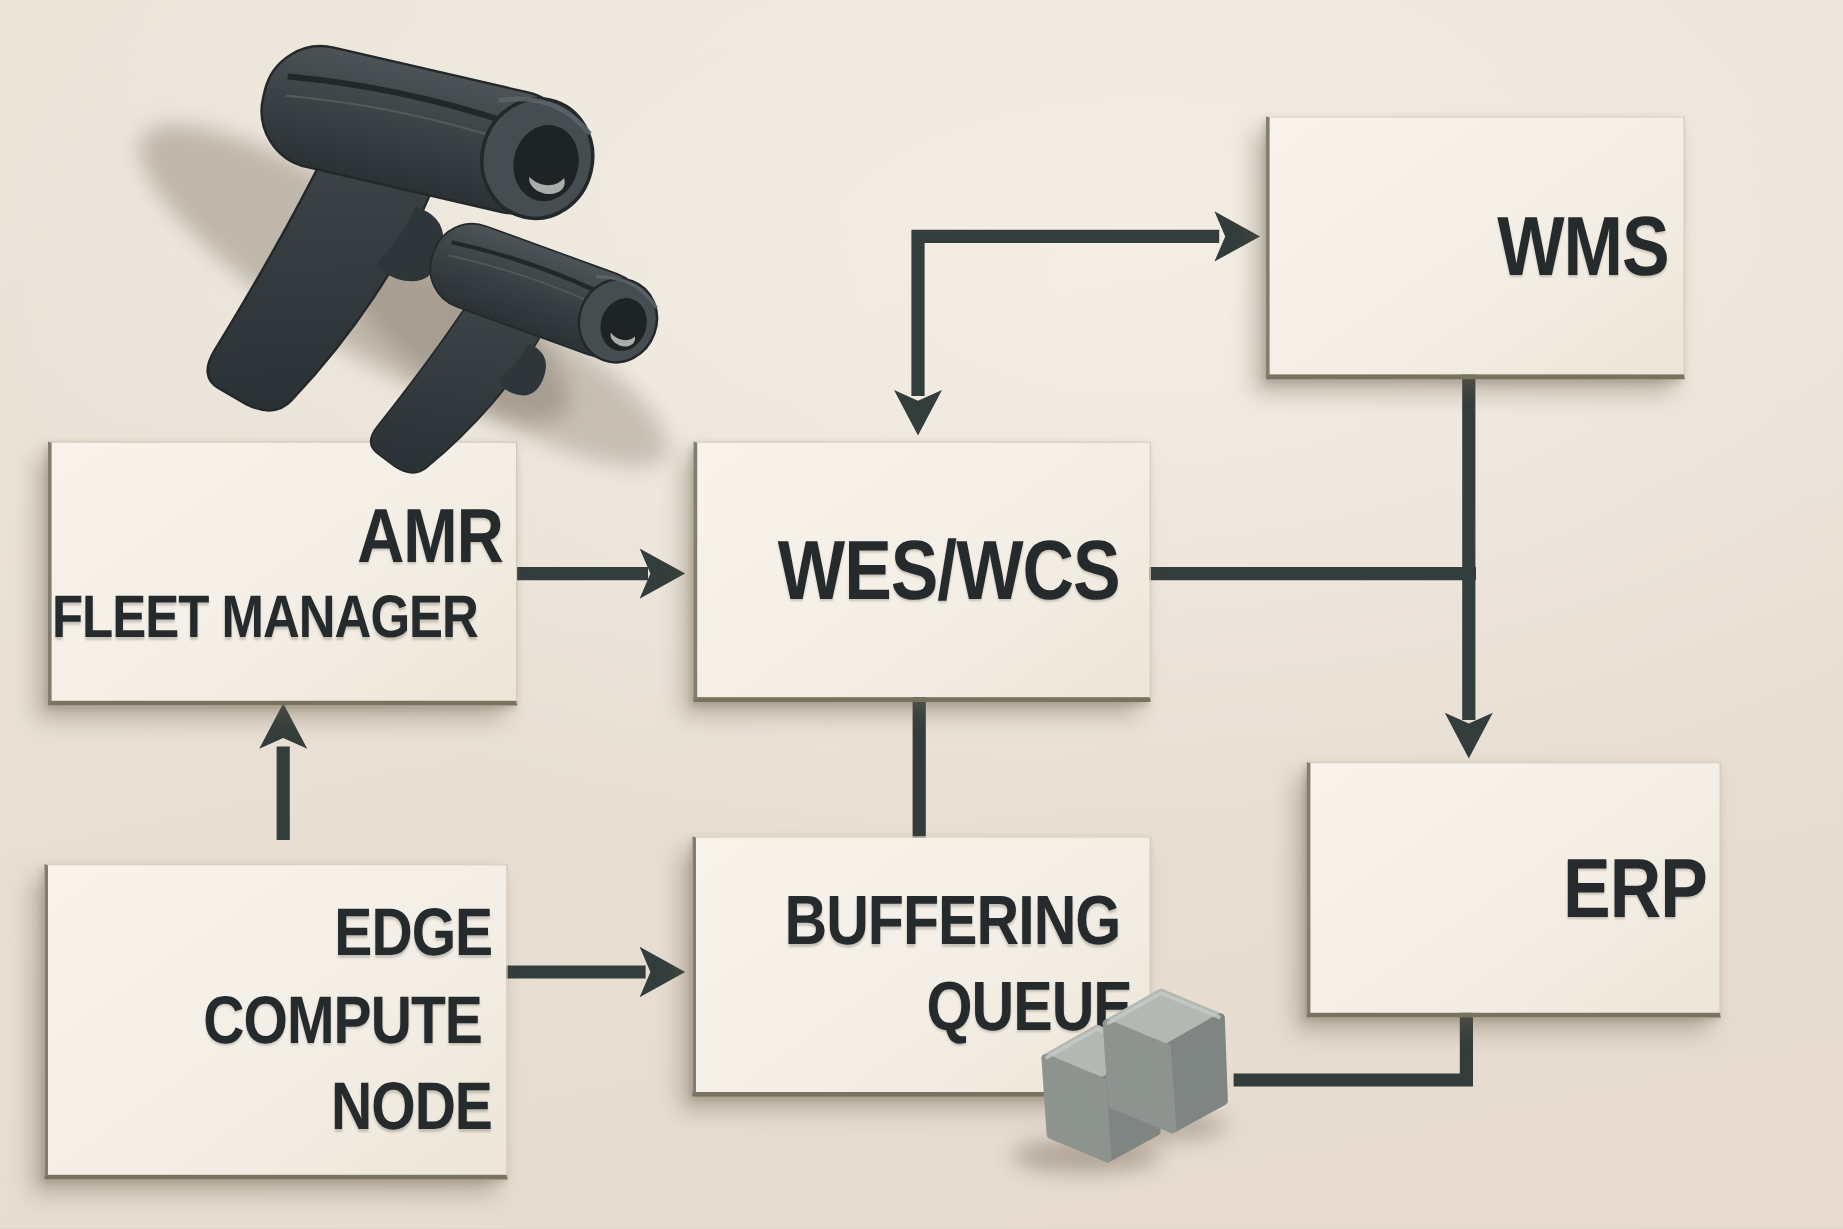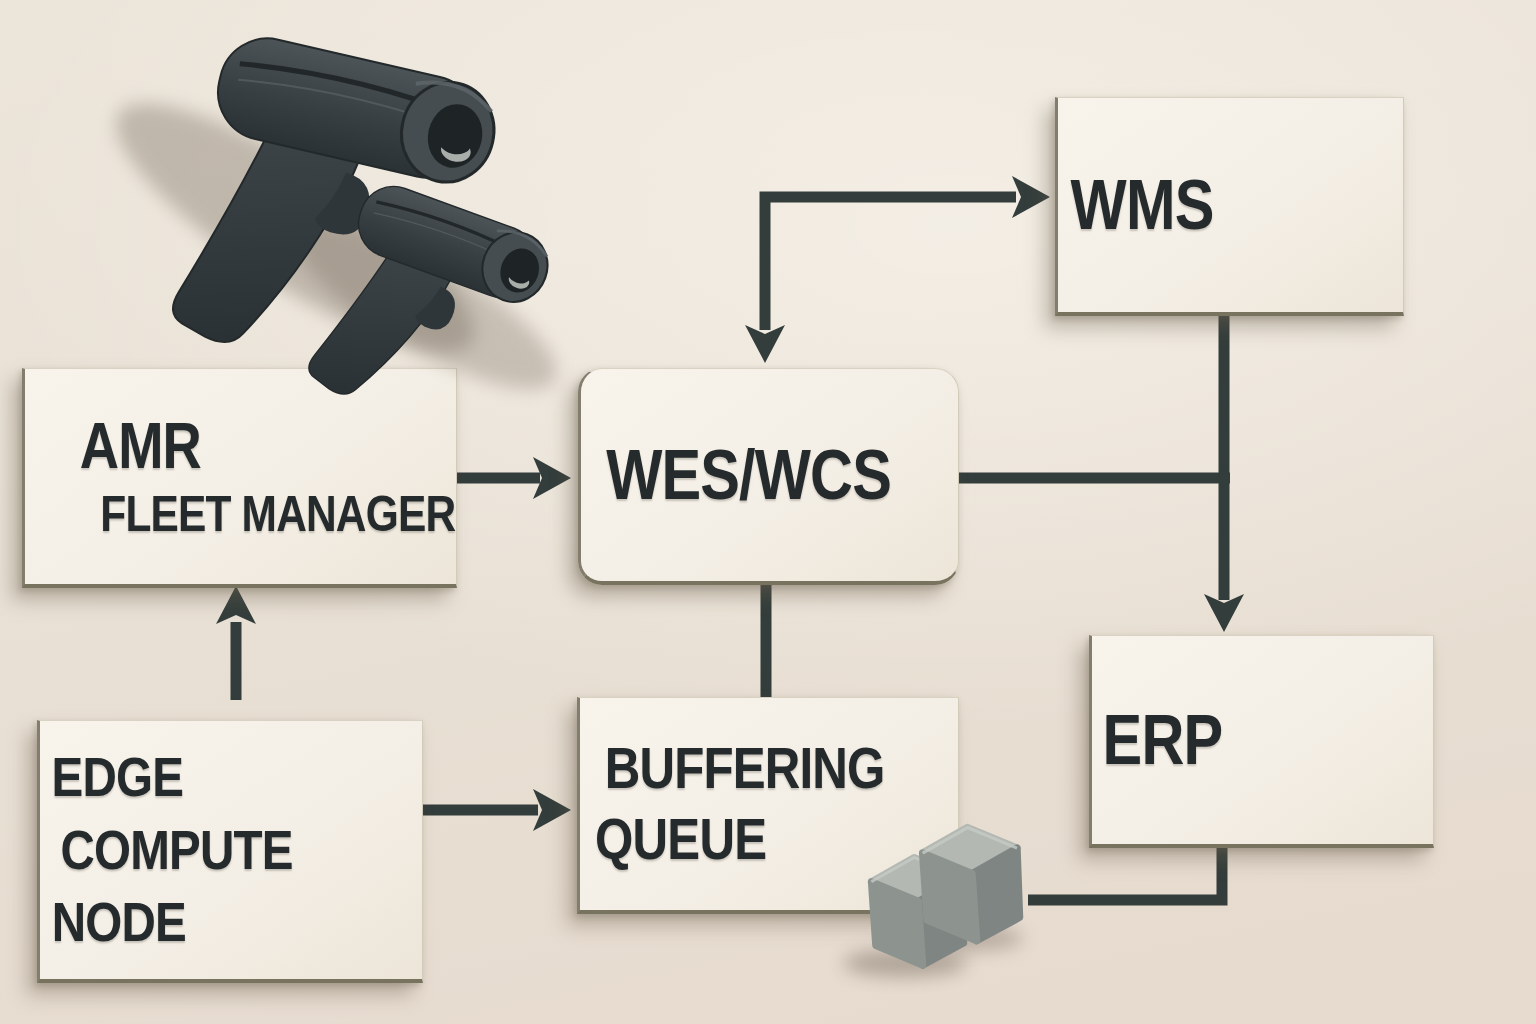--- a/index.html
+++ b/index.html
@@ -8,36 +8,36 @@
     background:
       radial-gradient(115% 90% at 62% 22%, rgba(255,252,245,.45) 0%, rgba(255,252,245,0) 55%),
       linear-gradient(168deg,#ece5da 0%,#e9e1d6 42%,#e7ddd1 72%,#e7dacf 100%);
     font-family:"Liberation Sans","DejaVu Sans",sans-serif;
   }
   .layer{position:absolute;left:0;top:0;width:1536px;height:1024px;}
   .connectors{z-index:1;}
   .deco{z-index:3;}
   .card{
     position:absolute;z-index:2;display:flex;flex-direction:column;
-    align-items:flex-start;justify-content:center;
+    align-items:flex-end;justify-content:center;
     background:linear-gradient(145deg,#f8f3eb 0%,#f4efe6 55%,#ece5d8 100%);
     border-top:1px solid #d9d2c3;
     border-right:1px solid #d2cbba;
     border-left:3px solid #837d6e;
     border-bottom:4px solid #78735f;
     box-shadow:-10px 12px 18px rgba(108,96,80,.38),-2px 3px 6px rgba(108,96,80,.28);
   }
   .lbl{
     display:inline-block;transform:scaleX(.85);
     font-weight:bold;color:#252b2d;letter-spacing:-1px;white-space:nowrap;
     text-shadow:0 2px 2px rgba(42,36,28,.22);
     line-height:1.18;
   }
-  .card-amr {left:22px;  top:368px; width:387px; height:215px;padding-left:44px;}
-  .card-wes {left:578px; top:368px; width:377px; height:212px;border-radius:24px;}
+  .card-amr {left:40px;  top:368px; width:387px; height:215px;}
+  .card-wes {left:578px; top:368px; width:377px; height:212px;}
   .card-wms {left:1055px;top:97px;  width:345px; height:214px;}
   .card-edge{left:37px;  top:720px; width:382px; height:258px;}
   .card-buf {left:577px; top:697px; width:378px; height:212px;}
   .card-erp {left:1089px;top:635px; width:341px; height:208px;}
   .fs-amr1{font-size:64px;}
   .fs-amr2{font-size:50px;}
   .fs-big {font-size:70px;}
   .fs-buf {font-size:58px;line-height:1.22;}
   .fs-edge{font-size:56px;line-height:1.3;}
 </style>

